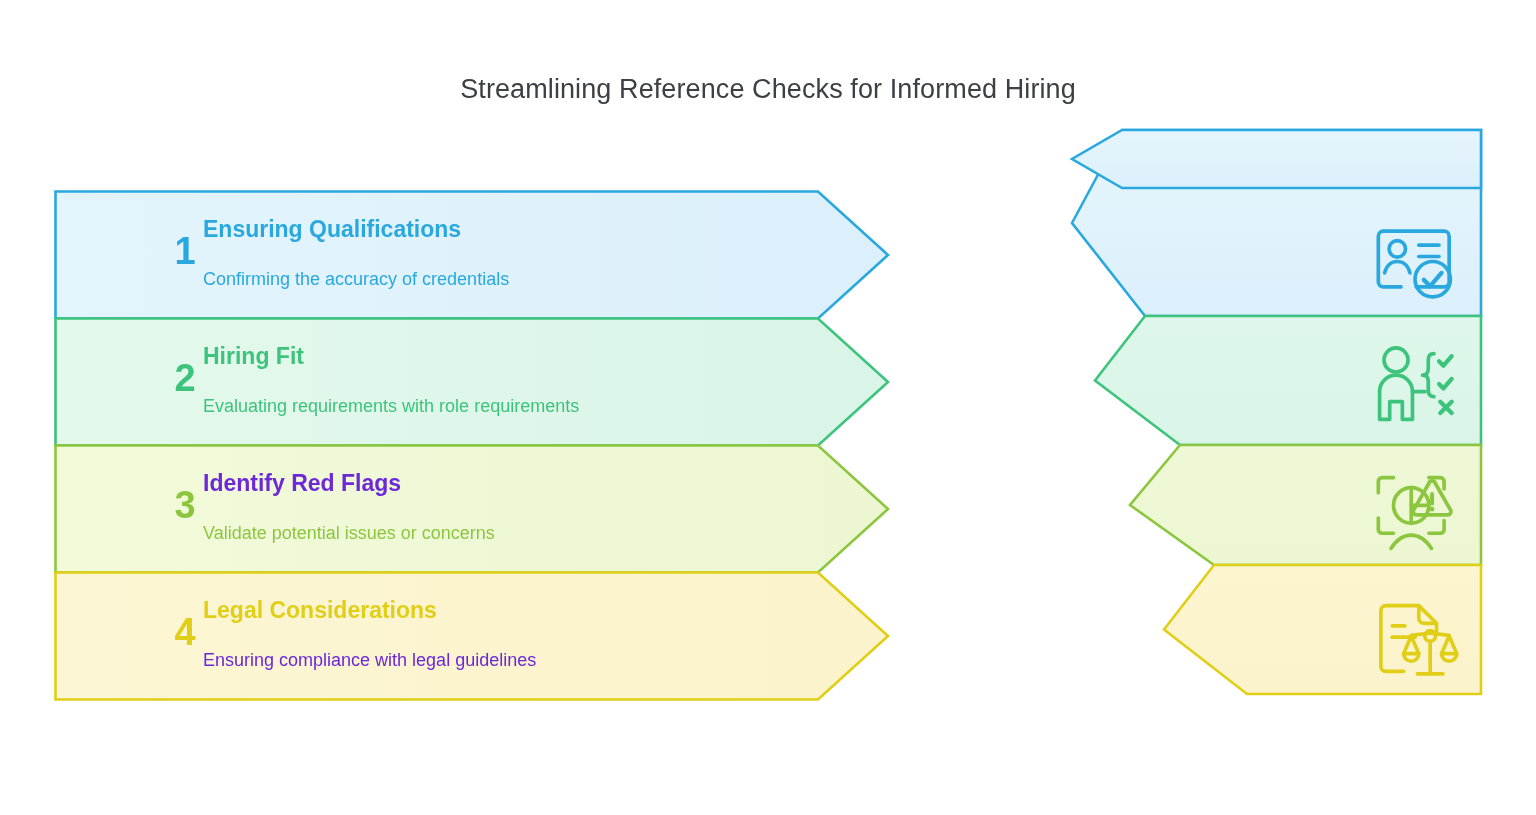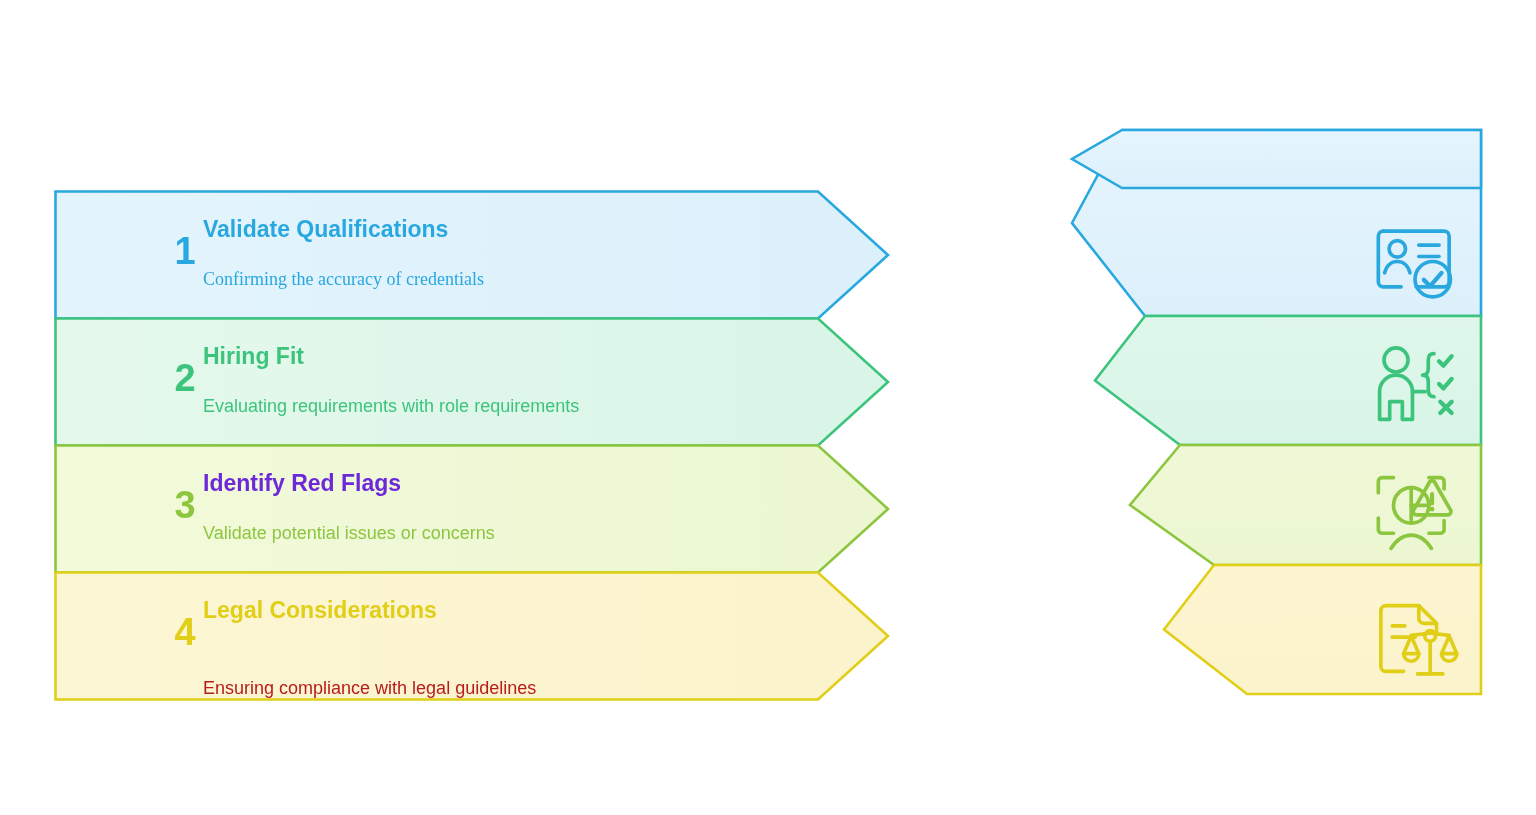--- a/index.html
+++ b/index.html
@@ -44,35 +44,36 @@
   
   #funnel{position:absolute;left:1110px;top:128px;width:390px;height:575px;}
   #funnel svg{position:absolute;left:0;top:0;overflow:visible;}
   .f-icon{position:absolute;width:86px;height:86px;}
 </style>
 </head>
 <body>
 
 <div id="stage">
 
+  <div id="title">Streamlining Reference Checks for Informed Hiring</div>
 
   <div id="banners">
       <div class="banner" style="top: 0px; height: 128px;">
     <svg width="840" height="130" viewBox="0 0 840 130">
       <defs>
         <linearGradient id="bg0" x1="0" y1="0" x2="1" y2="0">
           <stop offset="0%" stop-color="#E3F4FC"></stop>
           <stop offset="100%" stop-color="#DCF0FB"></stop>
         </linearGradient>
       </defs>
       <path d="M1.5 1.5 H764 L834 65 L764 128.5 H1.5 Z" fill="url(#bg0)" stroke="#29A8E0" stroke-width="2.6" stroke-linejoin="miter"></path>
     </svg>
     <div class="b-num" style="top:42px;color:#29A8E0;">1</div>
-    <div class="b-title" style="top:28px;color:#29A8E0;">Validate Qualifications</div>
-    <div class="b-sub" style="top:80px;color:#29A8E0;font-family:Liberation Serif, serif;">Confirming the accuracy of credentials</div>
+    <div class="b-title" style="top:28px;color:#29A8E0;">Ensuring Qualifications</div>
+    <div class="b-sub" style="top:80px;color:#29A8E0;">Confirming the accuracy of credentials</div>
       </div>
       <div class="banner" style="top: 127px; height: 128px;">
     <svg width="840" height="130" viewBox="0 0 840 130">
       <defs>
         <linearGradient id="bg1" x1="0" y1="0" x2="1" y2="0">
           <stop offset="0%" stop-color="#E4F9EC"></stop>
           <stop offset="100%" stop-color="#D9F5E8"></stop>
         </linearGradient>
       </defs>
       <path d="M1.5 1.5 H764 L834 65 L764 128.5 H1.5 Z" fill="url(#bg1)" stroke="#3CC47C" stroke-width="2.6" stroke-linejoin="miter"></path>
@@ -100,21 +101,21 @@
       <defs>
         <linearGradient id="bg3" x1="0" y1="0" x2="1" y2="0">
           <stop offset="0%" stop-color="#FDF6D4"></stop>
           <stop offset="100%" stop-color="#FBF3CB"></stop>
         </linearGradient>
       </defs>
       <path d="M1.5 1.5 H764 L834 65 L764 128.5 H1.5 Z" fill="url(#bg3)" stroke="#E0CE17" stroke-width="2.6" stroke-linejoin="miter"></path>
     </svg>
     <div class="b-num" style="top:42px;color:#E0CE17;">4</div>
     <div class="b-title" style="top:28px;color:#E0CE17;text-align:center;">Legal Considerations</div>
-    <div class="b-sub" style="top:80px;color:#b91c1c;margin-top:28px;">Ensuring compliance with legal guidelines</div>
+    <div class="b-sub" style="top:80px;color:#6d28d9;">Ensuring compliance with legal guidelines</div>
       </div>
     </div>
 
   <div id="funnel">
   <svg width="390" height="575" viewBox="0 0 390 575">
     <defs>
           <linearGradient id="fg0" x1="0" y1="0" x2="0" y2="1">
       <stop offset="0%" stop-color="#E6F5FD"></stop>
       <stop offset="100%" stop-color="#DCF0FB"></stop>
     </linearGradient>

